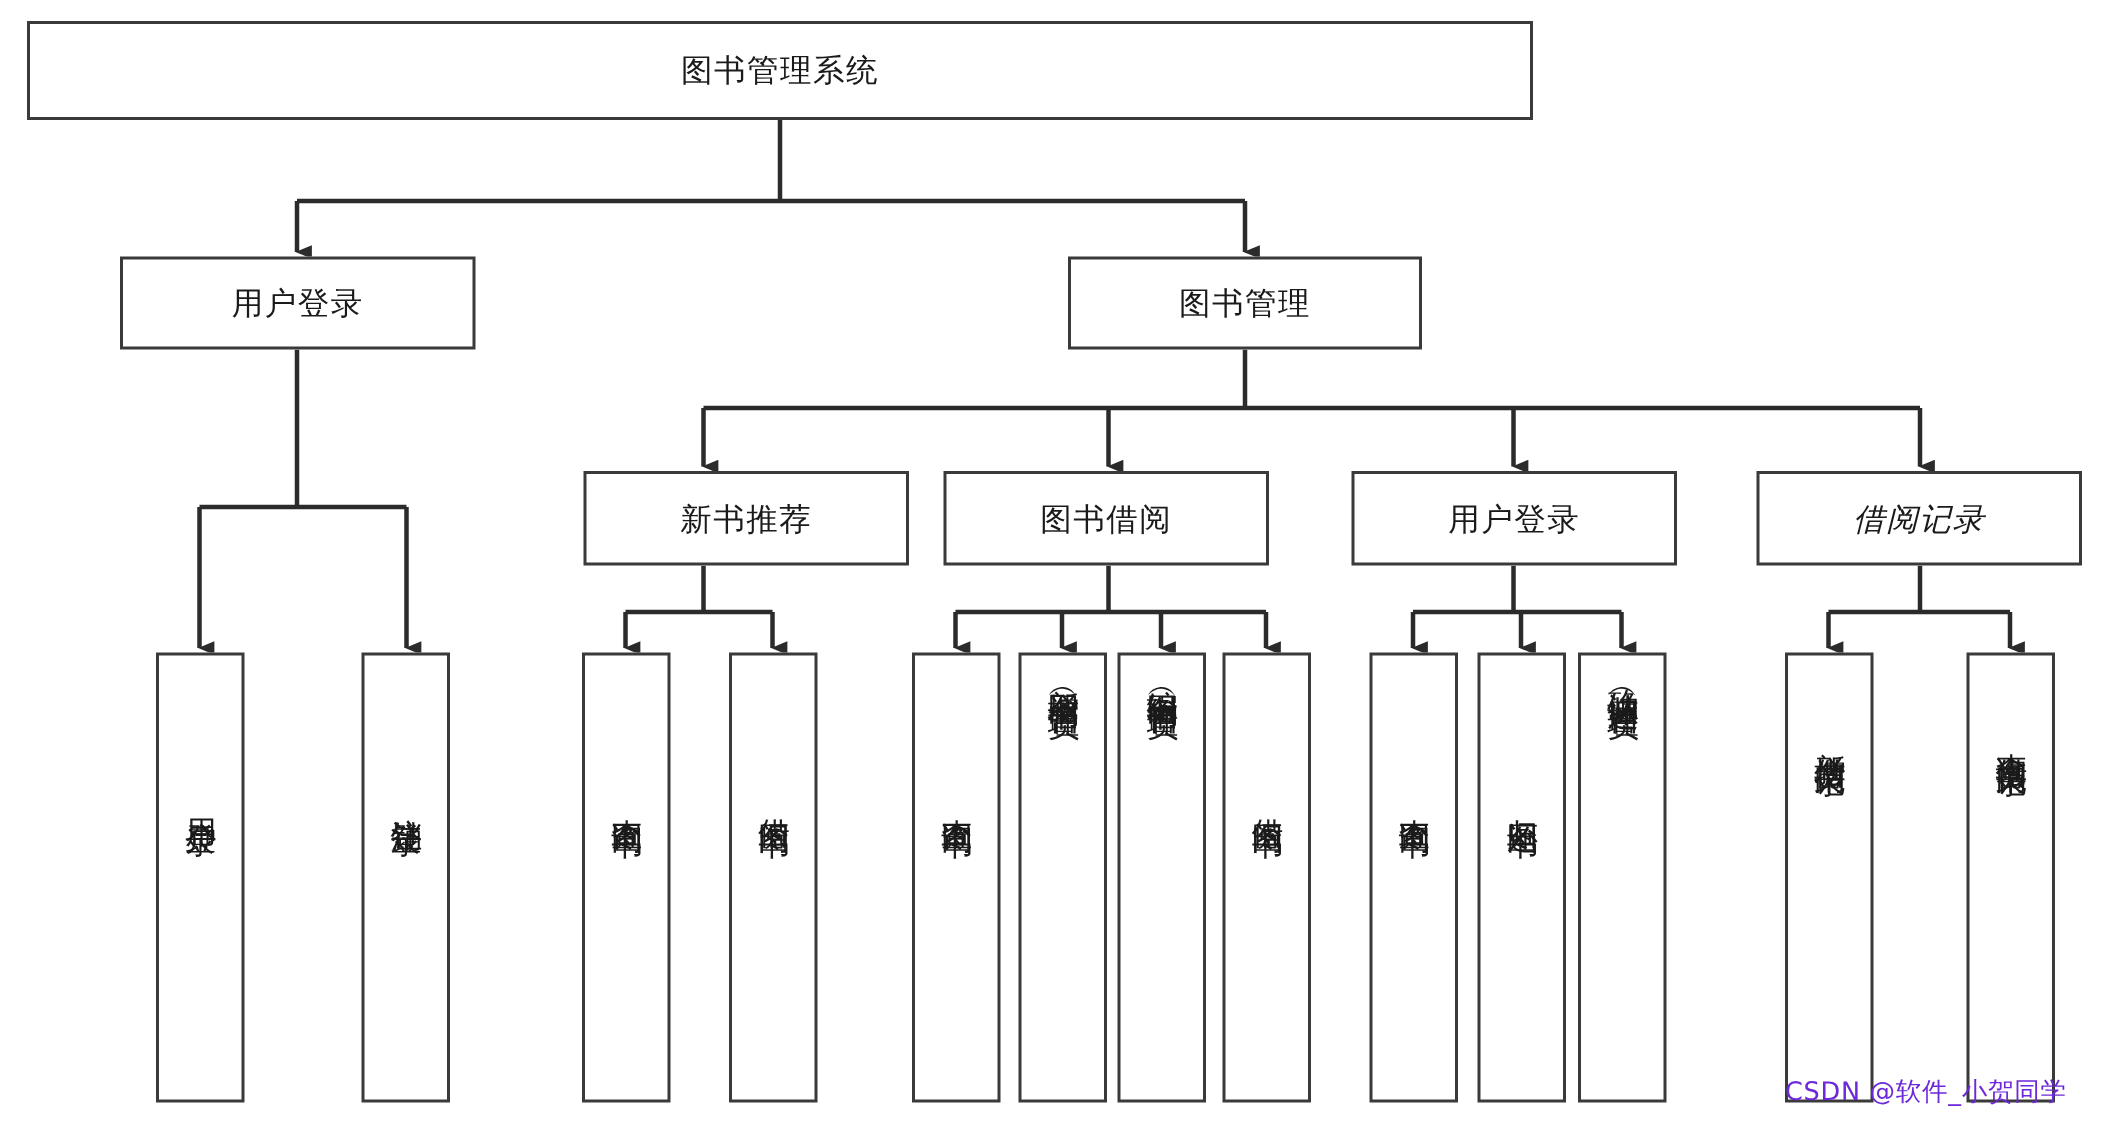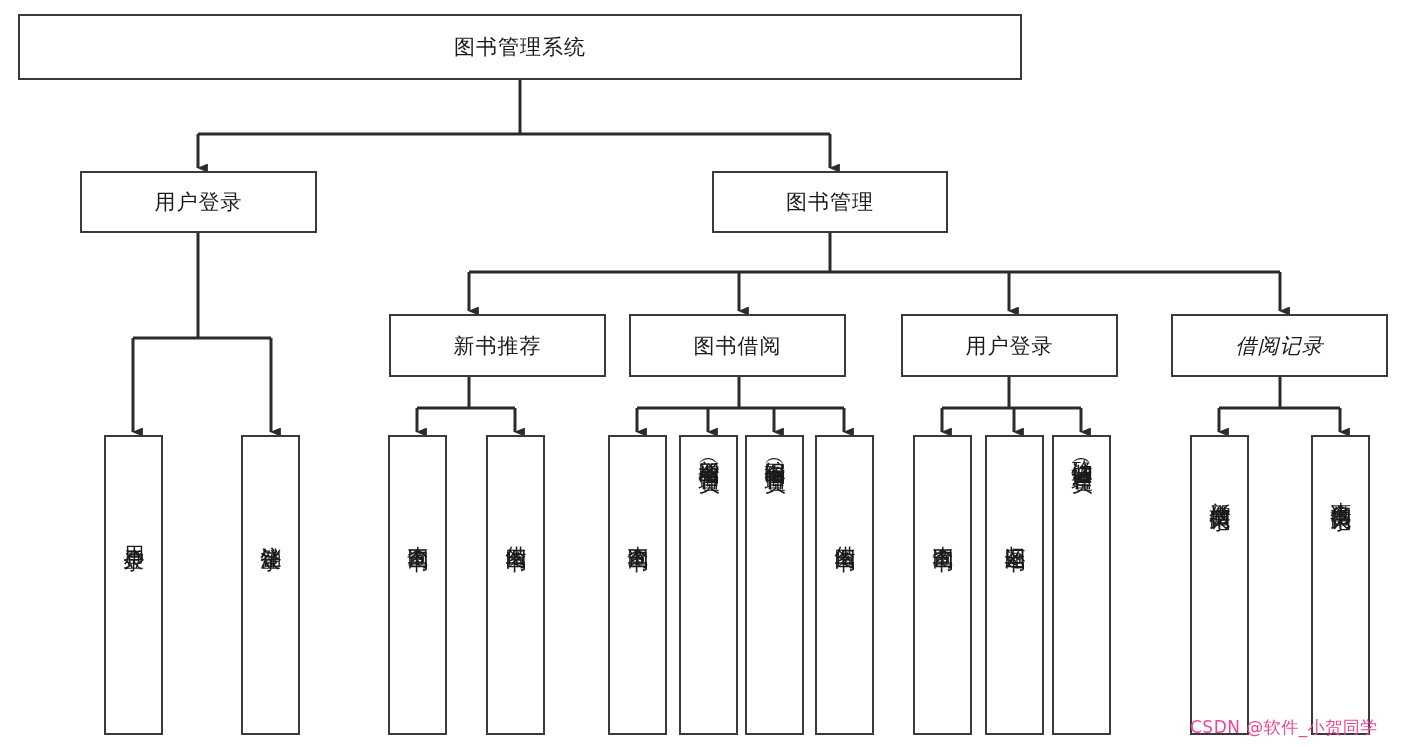--- a/index.html
+++ b/index.html
@@ -49,21 +49,21 @@
     text-orientation: upright;
     font-size: 21px;
     line-height: 1.28;
     letter-spacing: 2px;
     white-space: nowrap;
     color: #1a1a1a;
   }
   .watermark {
     position: absolute;
     font-size: 17px;
-    color: #ec4899;
+    color: #6d28d9;
     letter-spacing: 0.5px;
     white-space: nowrap;
   }
 </style>
 </head>
 <body>
 
 <div id="canvas">
 
   <svg class="wires" viewBox="0 0 1405 747">

